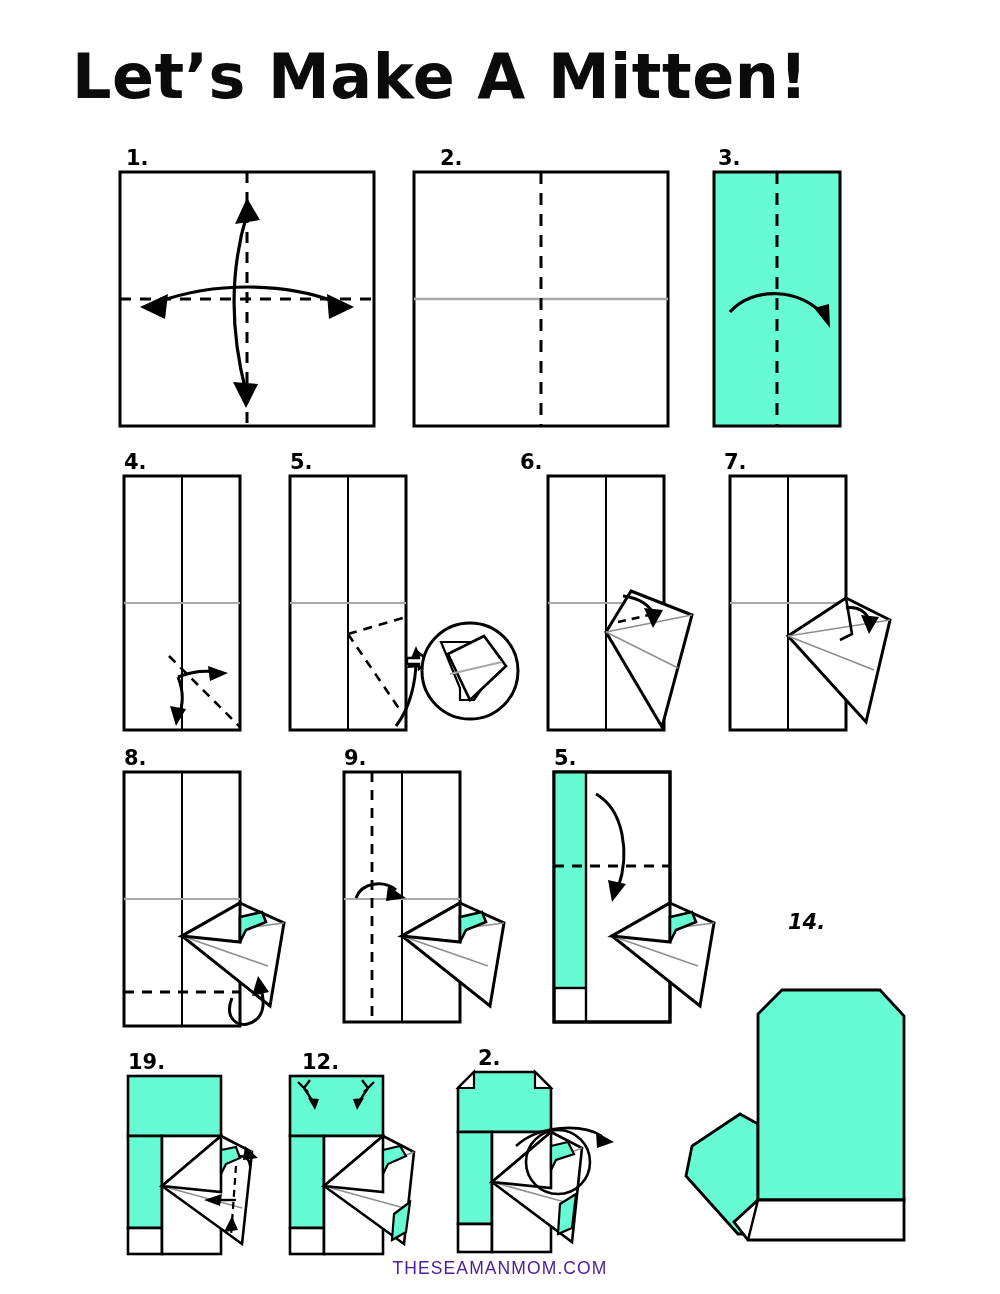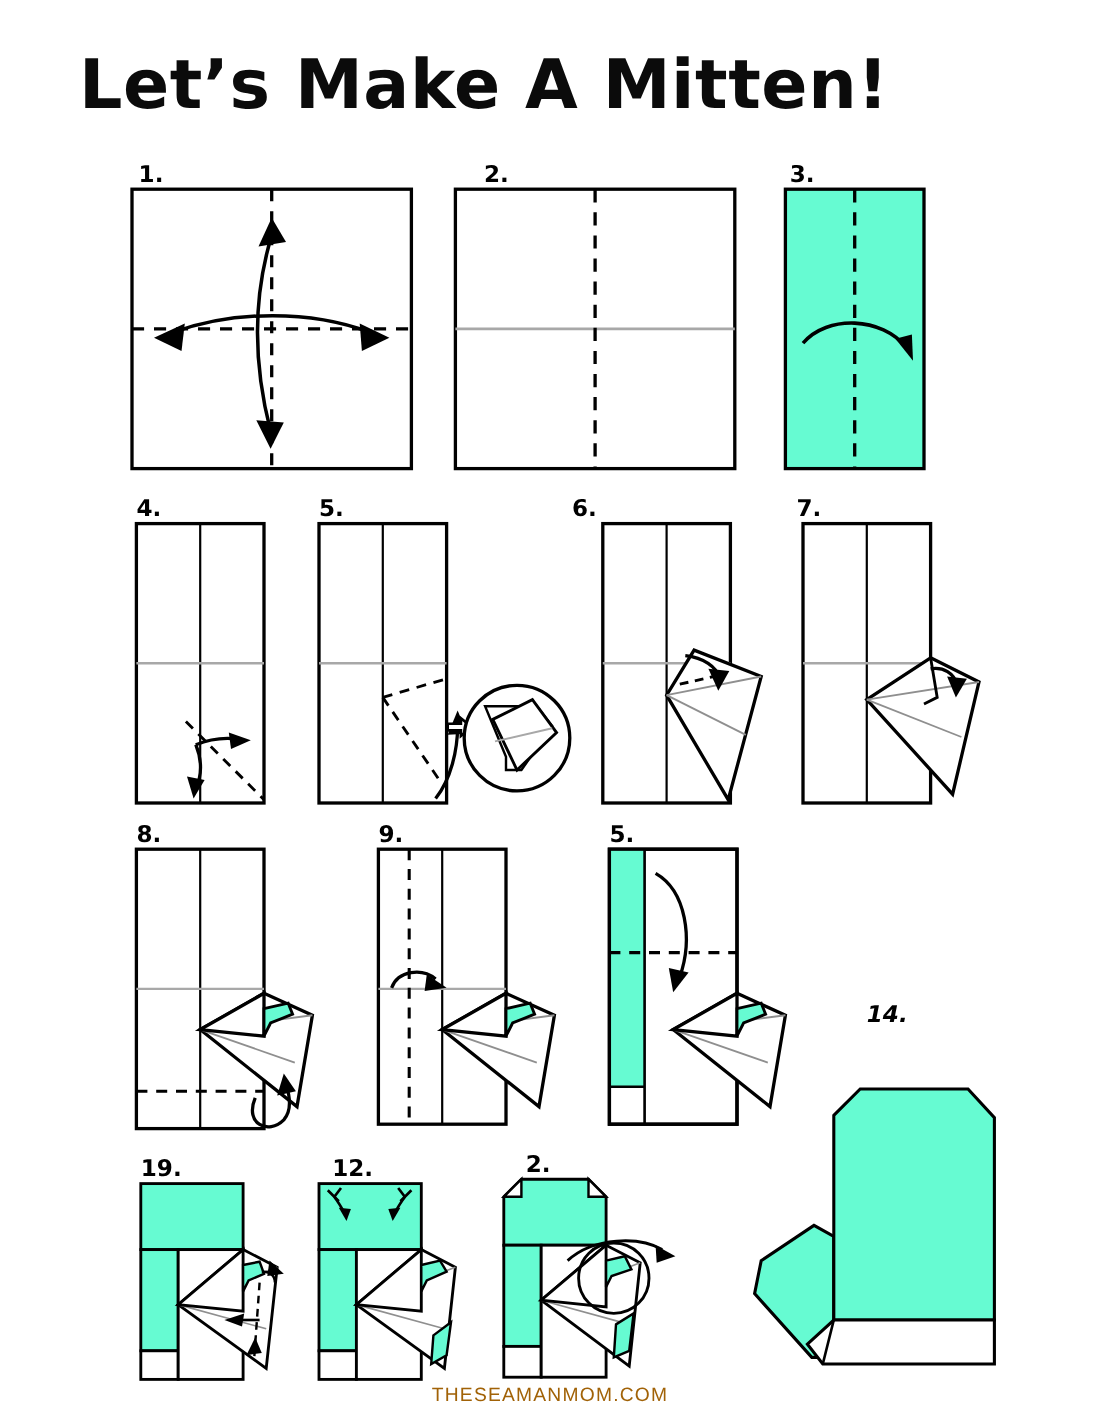--- a/index.html
+++ b/index.html
@@ -39,21 +39,21 @@
   }
   .footer {
     position: absolute;
     left: 0;
     top: 1258px;
     width: 1000px;
     text-align: center;
     font-family: "Liberation Sans", sans-serif;
     font-size: 17.5px;
     letter-spacing: 1.1px;
-    color: #a16207;
+    color: #4c1d95;
   }
   .step {
     position: absolute;
   }
   .step-num {
     position: absolute;
     font-family: "DejaVu Sans", sans-serif;
     font-weight: bold;
     font-size: 21px;
     color: #000000;

